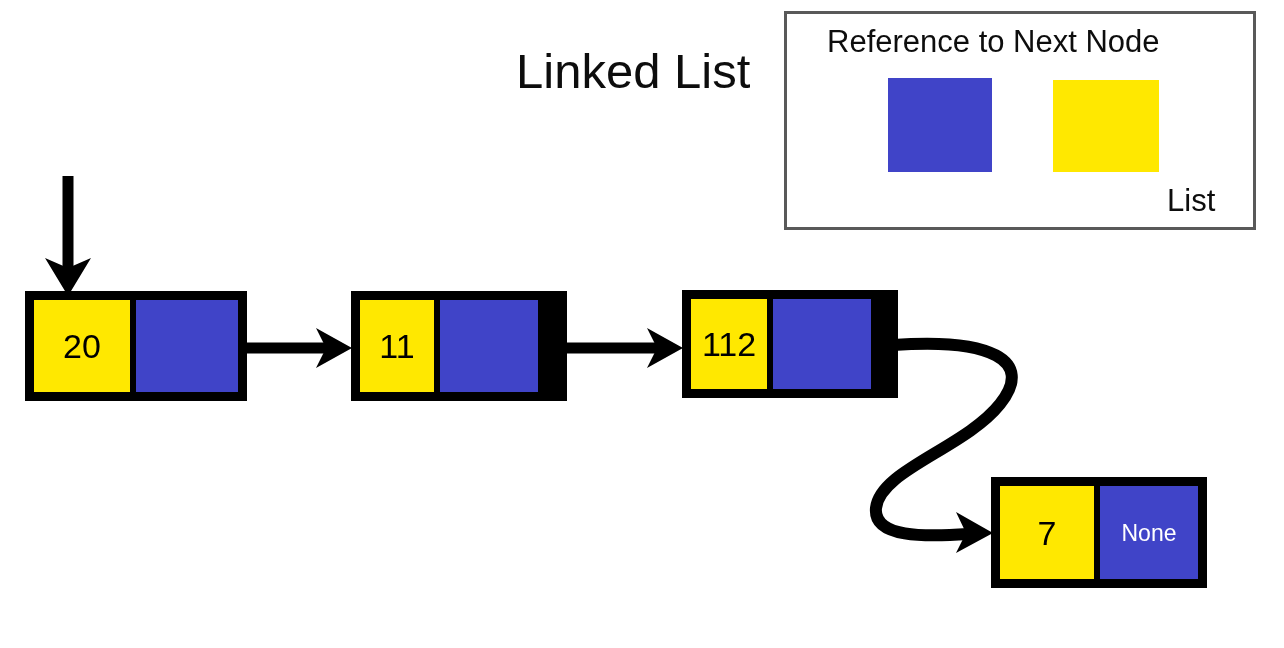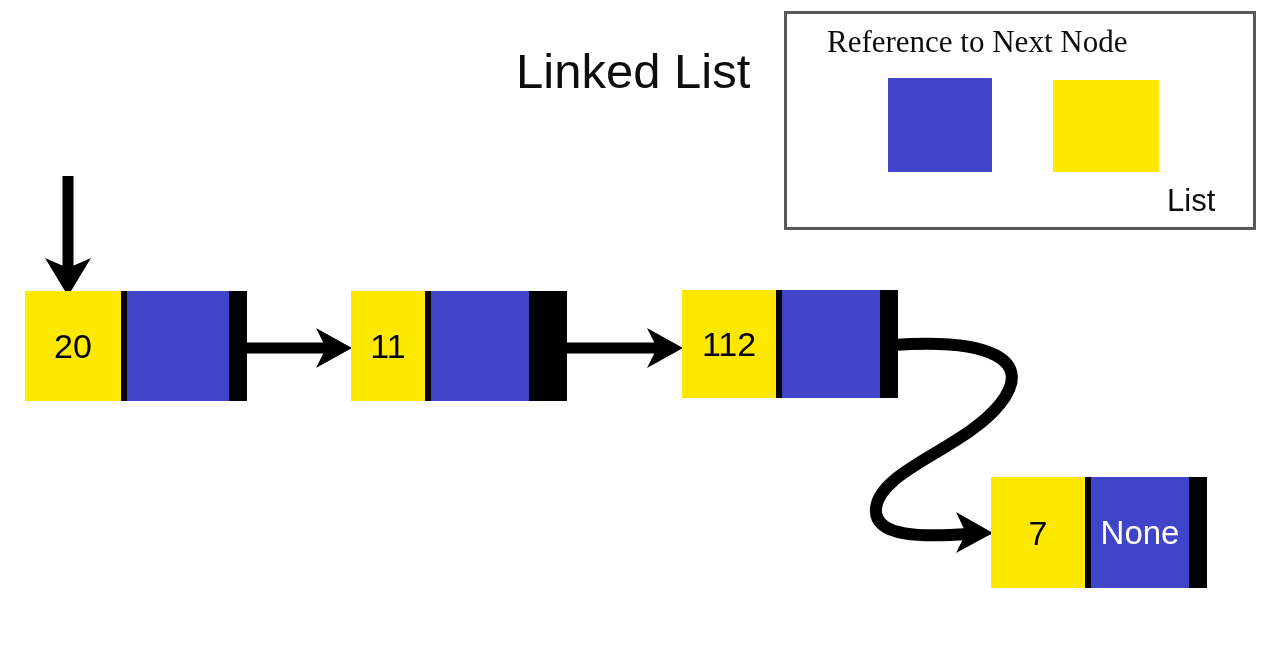--- a/index.html
+++ b/index.html
@@ -52,20 +52,21 @@
     white-space: nowrap;
   }
   
   .node {
     position: absolute;
     background: #000000;
     box-sizing: border-box;
     display: flex;
     flex-direction: row;
     align-items: stretch;
+    padding: 9px;
   }
   .cell {
     box-sizing: border-box;
     display: flex;
     align-items: center;
     justify-content: center;
     font-size: 34px;
     line-height: 38px;
     overflow: hidden;
   }
@@ -83,46 +84,46 @@
   
   #node-1 { left: 25px;  top: 291px; width: 222px; height: 110px; }
   #node-1 .cell-data { width: 96px; }
   #node-1 .cell-next { width: 102px; }
 
   #node-2 { left: 351px; top: 291px; width: 216px; height: 110px; }
   #node-2 .cell-data { width: 74px; }
   #node-2 .cell-next { width: 98px; }
 
   #node-3 { left: 682px; top: 290px; width: 216px; height: 108px; }
-  #node-3 .cell-data { width: 94px; }
+  #node-3 .cell-data { width: 76px; }
   #node-3 .cell-next { width: 98px; }
 
   #node-4 { left: 991px; top: 477px; width: 216px; height: 111px; }
   #node-4 .cell-data { width: 94px; }
-  #node-4 .cell-next { width: 98px; font-size: 33px; }
+  #node-4 .cell-next { width: 98px; font-size: 23px; }
 
   
   #legend-box {
     position: absolute;
     left: 784px;
     top: 11px;
     width: 472px;
     height: 219px;
     border: 3px solid #595959;
     box-sizing: border-box;
     background: #ffffff;
   }
   .legend-label {
     position: absolute;
     font-size: 31px;
     line-height: 36px;
     color: #0d0d0d;
     white-space: nowrap;
   }
-  #legend-label-next { left: 827px; top: 24px; font-family: Liberation Serif, serif; }
+  #legend-label-next { left: 827px; top: 24px; }
   #legend-label-data { left: 1167px; top: 183px; }
 
   .legend-swatch { position: absolute; }
   #legend-swatch-next { left: 888px; top: 78px; width: 104px; height: 94px; background: #4044C8; }
   #legend-swatch-data { left: 1053px; top: 80px; width: 106px; height: 92px; background: #FFE800; }
 </style>
 </head>
 <body>
 
 <div id="canvas">

